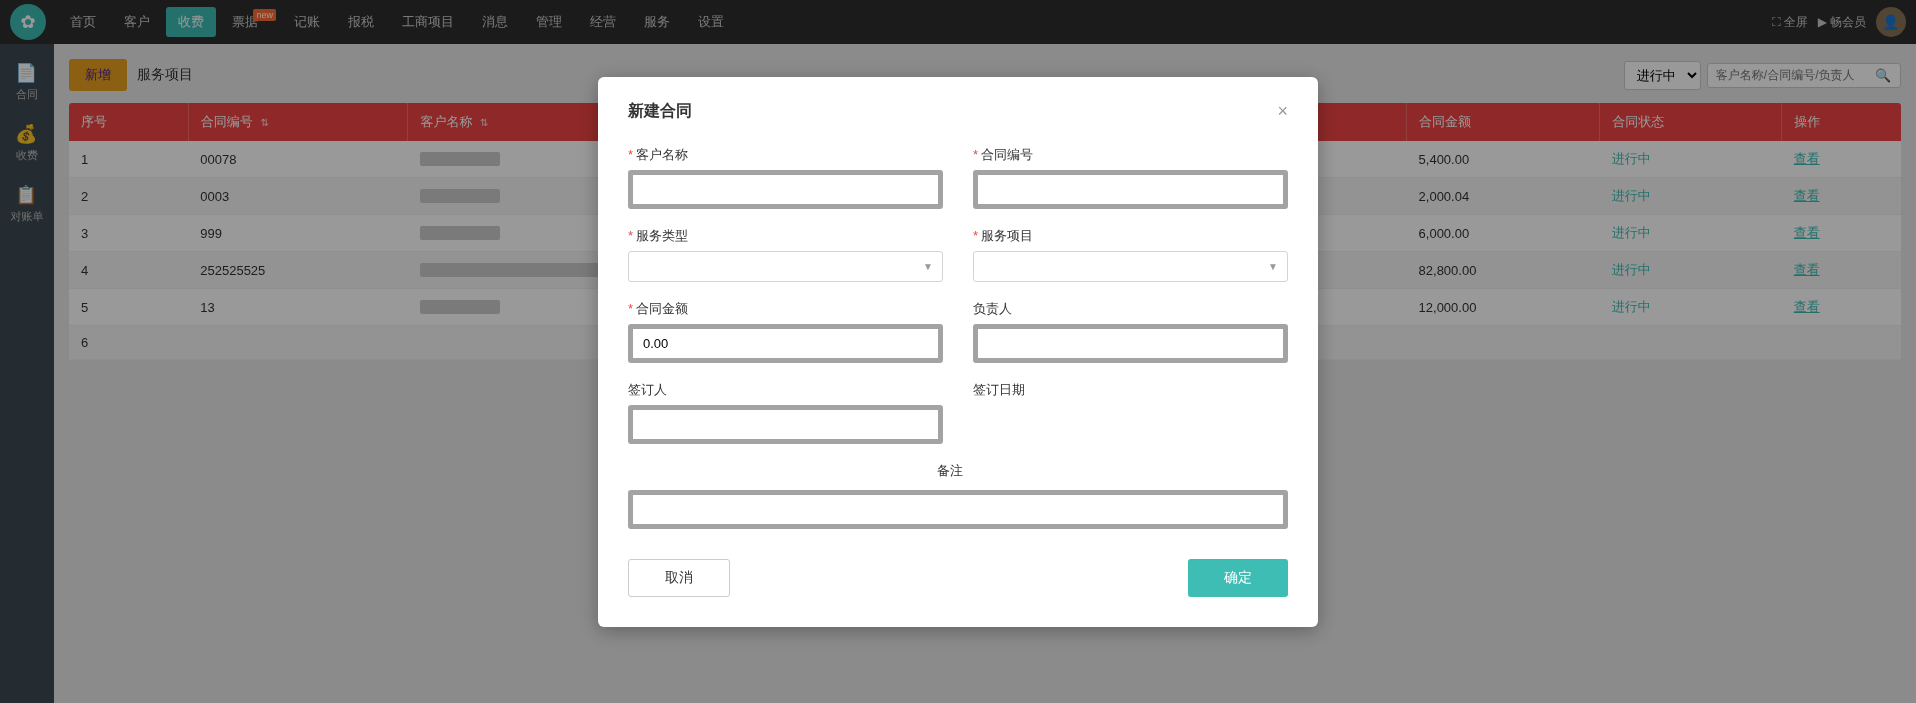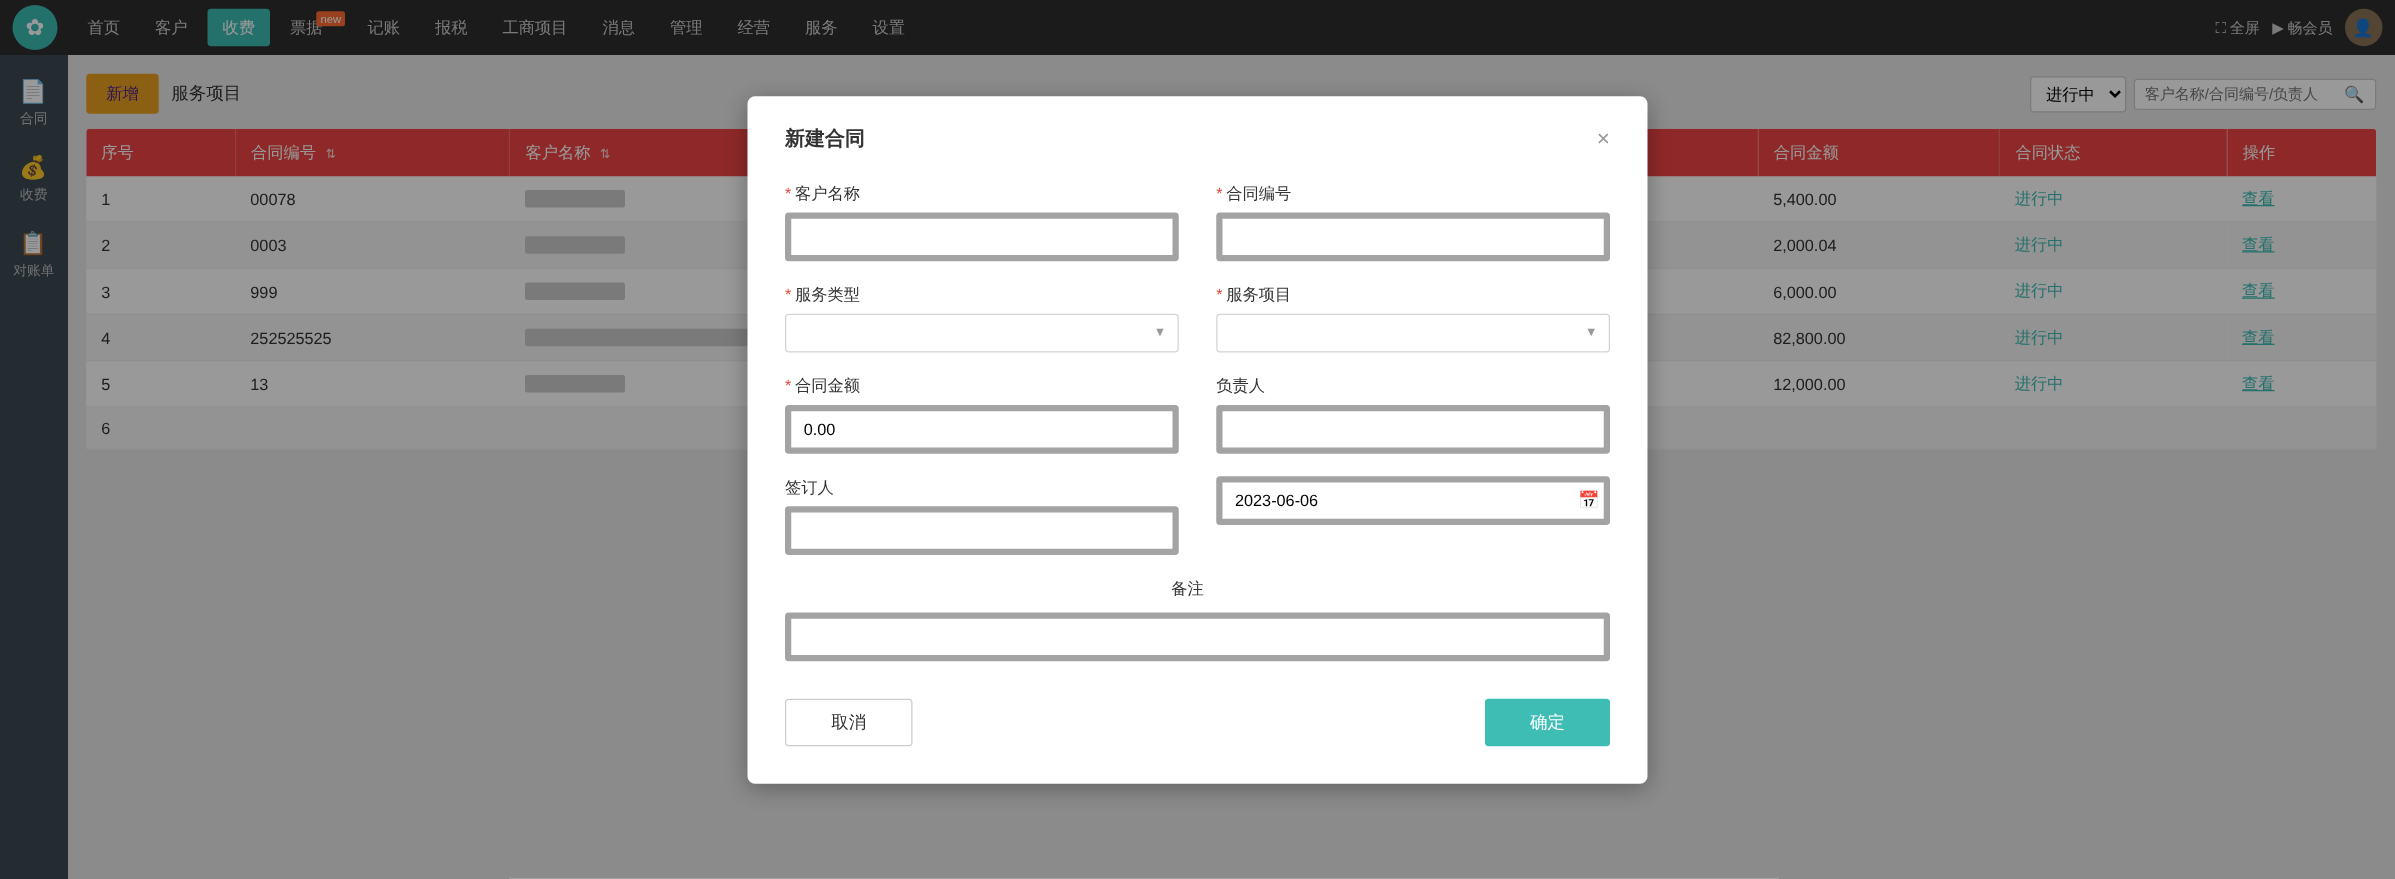--- a/index.html
+++ b/index.html
@@ -367,24 +367,23 @@
       <input class="form-input" type="text" style="">
     </div>
 
     <div class="form-row">
       <label class="form-label">
         <span>签订人</span>
       </label>
       <input class="form-input" type="text" style="">
     </div>
     <div class="form-row">
-      <div class="input-with-icon">
-        <input class="form-input" type="text" style="padding-right: 30px;" value="2023-06-06">
-        <span class="calendar-icon">📅</span>
-      </div>
+      <label class="form-label">
+        <span>签订日期</span>
+      </label>
     </div>
 
     <div class="form-row" style="grid-column: 1 / -1; display: flex; align-items: center; gap: 10px;">
       <label class="form-label" style="min-width: 42px;">
         <span>备注</span>
       </label>
       <input class="form-input" type="text" style="flex: 1 1 0%;">
     </div>
   </div>
 

